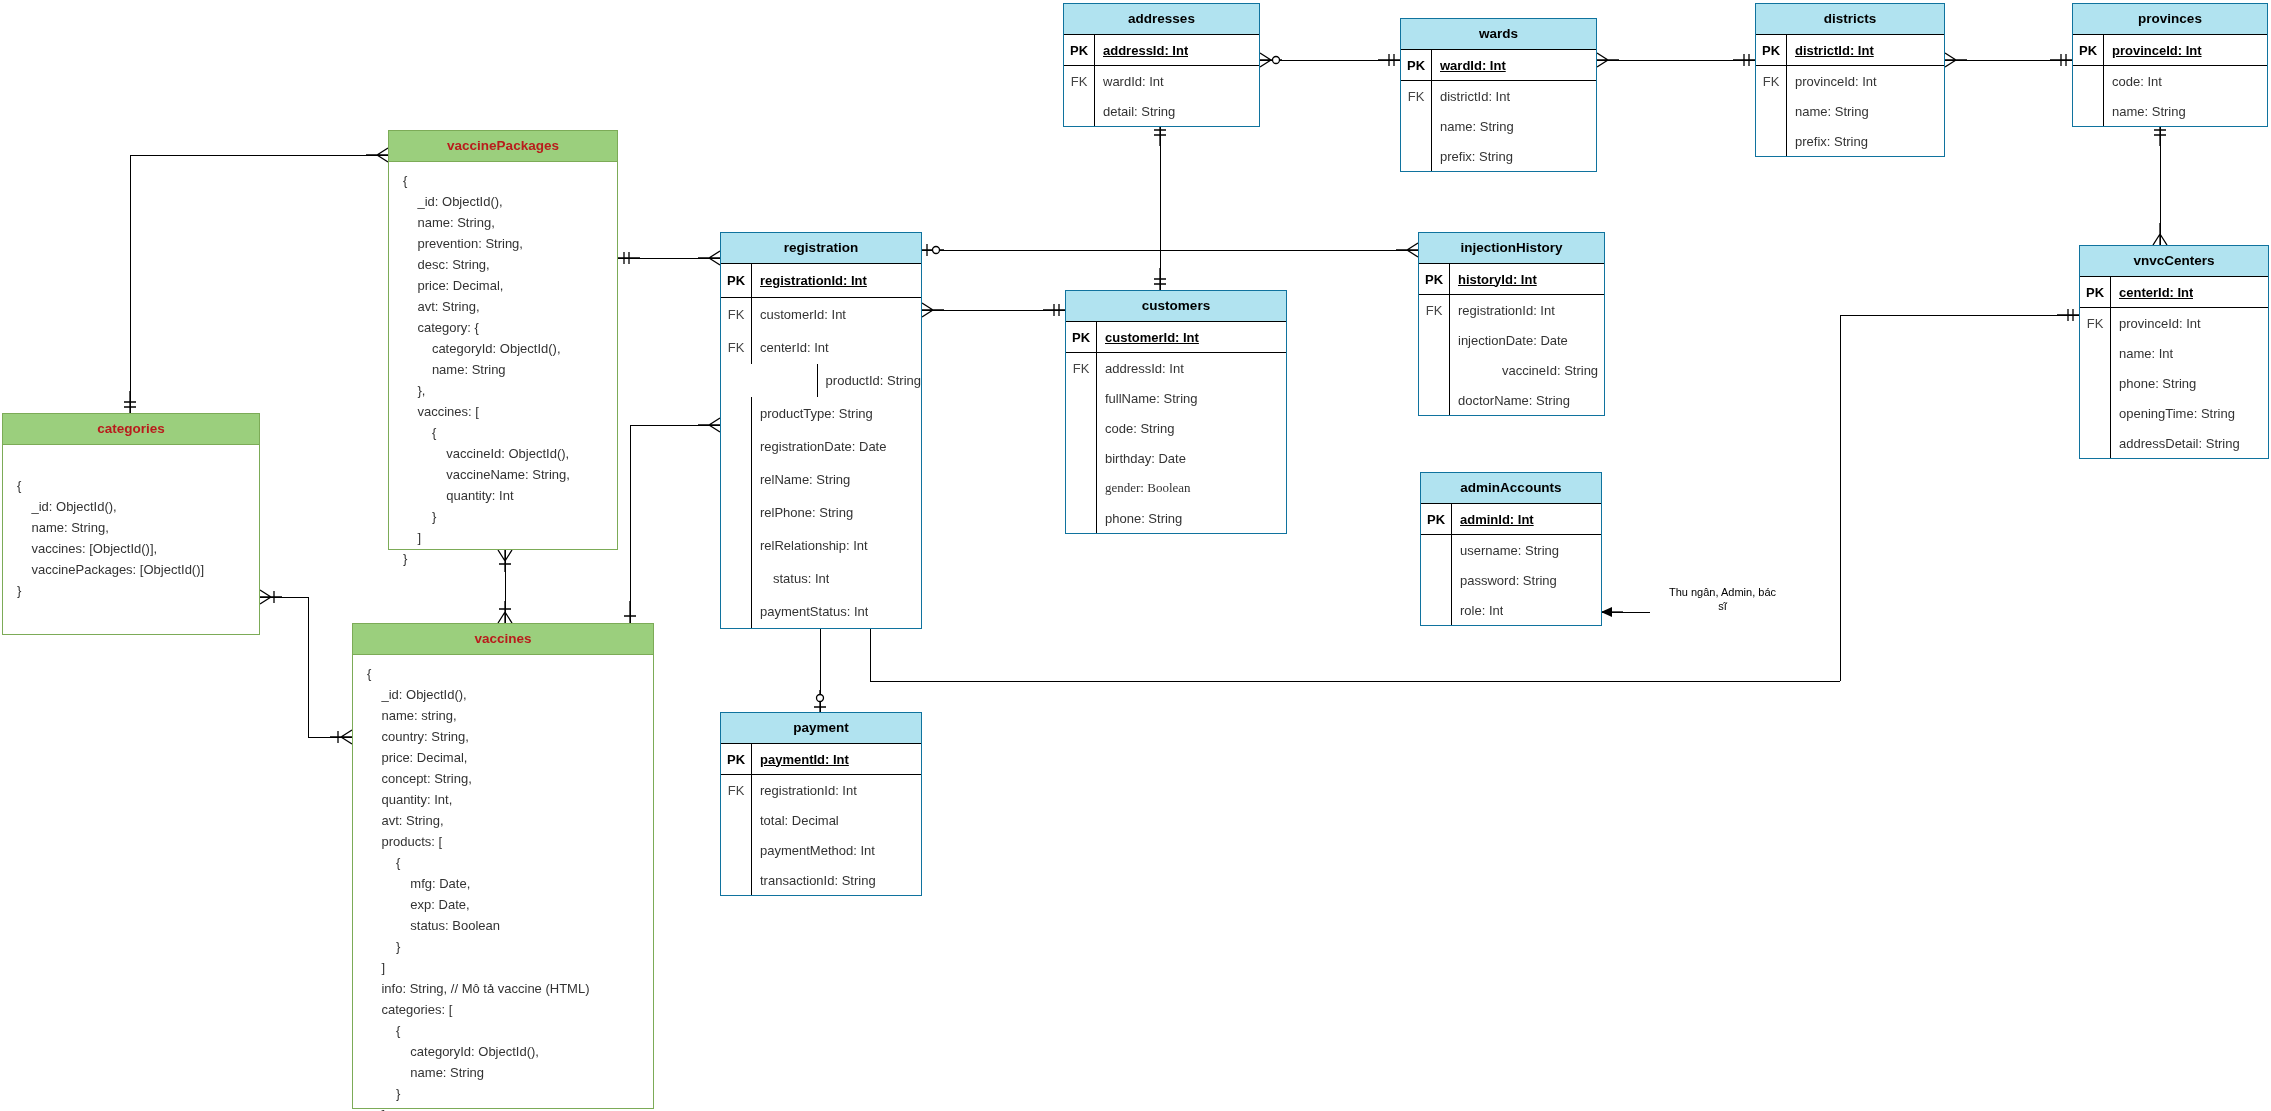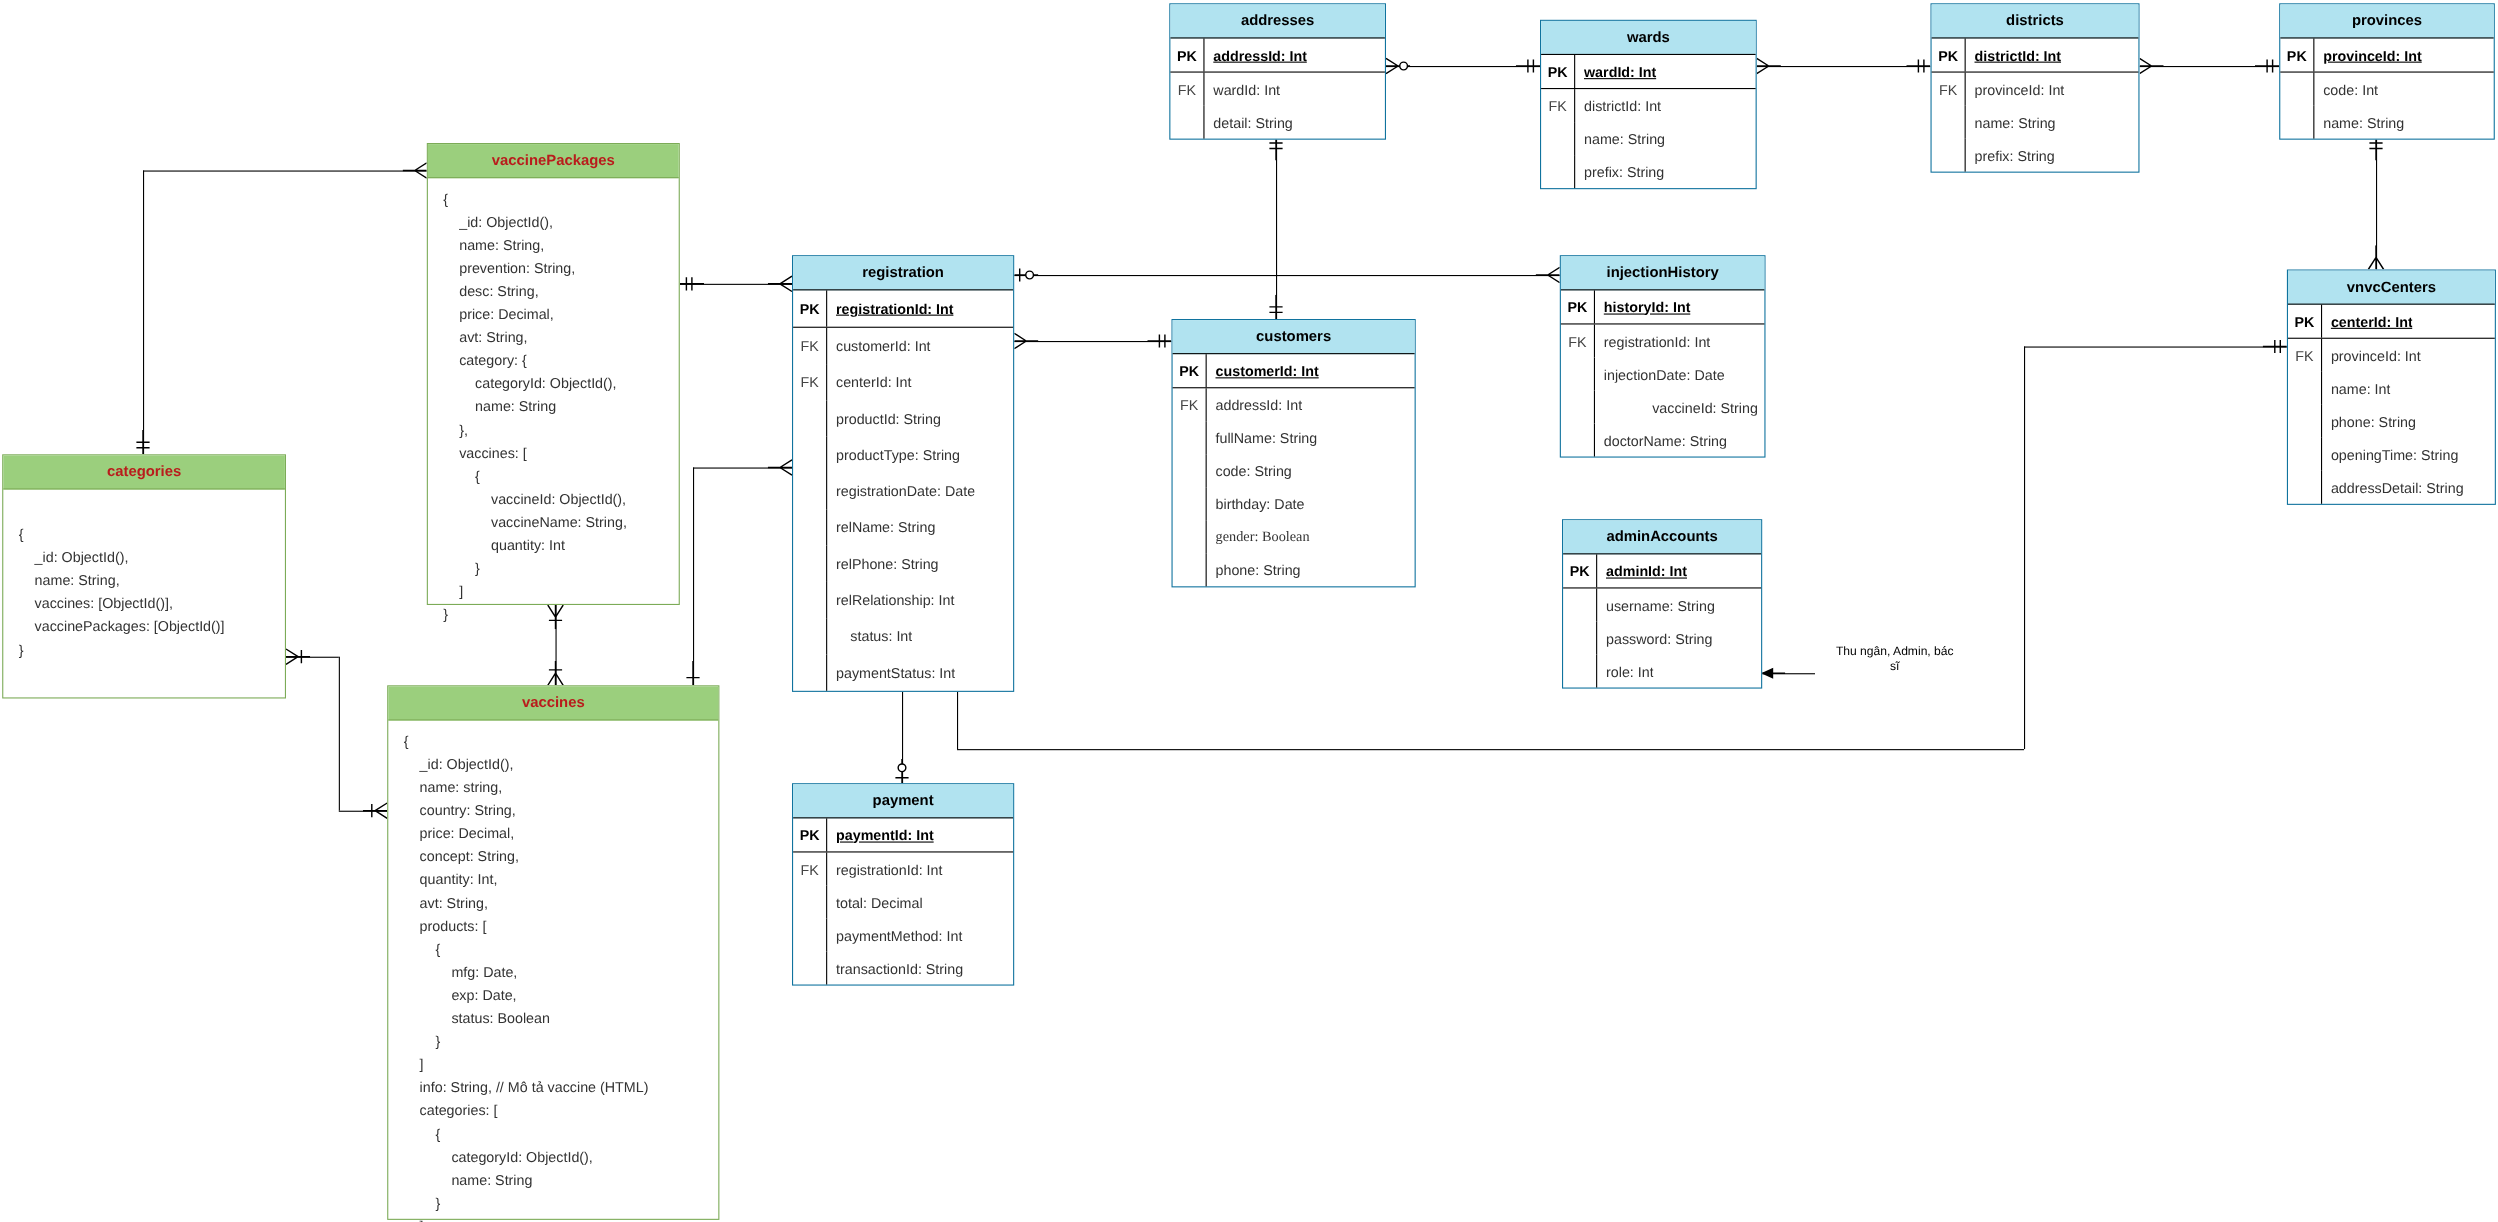--- a/index.html
+++ b/index.html
@@ -314,21 +314,21 @@
         <div class="field">registrationId: Int</div>
       </div>
       <div class="row" style="height: 33px;">
         <div class="key fk">FK</div>
         <div class="field">customerId: Int</div>
       </div>
       <div class="row" style="height: 33px;">
         <div class="key fk">FK</div>
         <div class="field">centerId: Int</div>
       </div>
-      <div class="row" style="height: 33px;">
+      <div class="row" style="height: 33px; justify-content: flex-end;">
         <div class="key fk"></div>
         <div class="field">productId: String</div>
       </div>
       <div class="row" style="height: 33px;">
         <div class="key fk"></div>
         <div class="field">productType: String</div>
       </div>
       <div class="row" style="height: 33px;">
         <div class="key fk"></div>
         <div class="field">registrationDate: Date</div>

